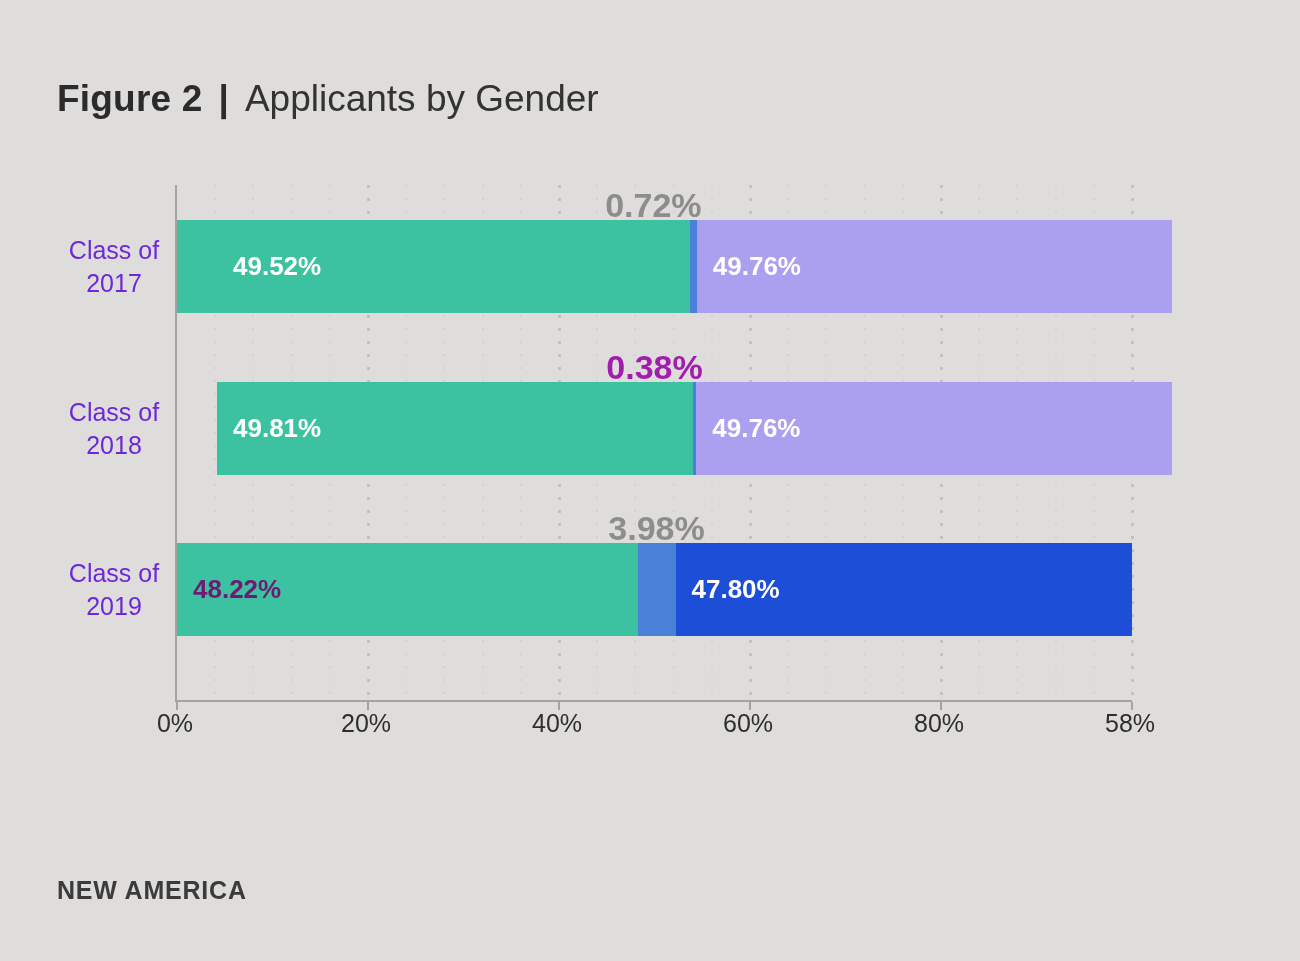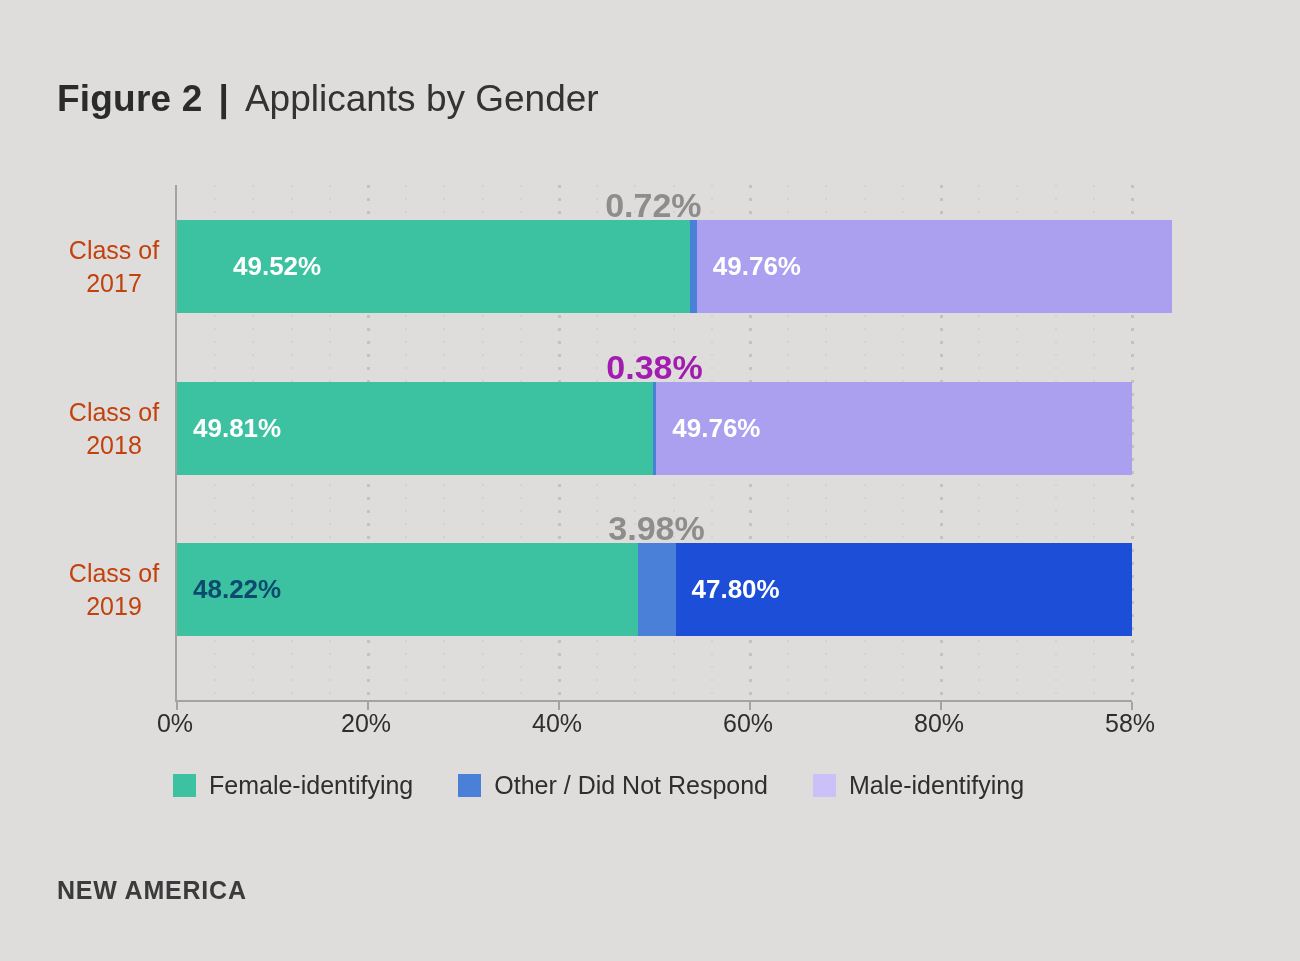--- a/index.html
+++ b/index.html
@@ -32,21 +32,21 @@
   .bar{position:absolute;inset:0;display:flex;}
   .seg{height:100%;flex-shrink:0;position:relative;display:flex;align-items:center;}
   .seg-label{font-size:26px;font-weight:700;color:#ffffff;padding-left:16px;white-space:nowrap;}
   .above-label{
     position:absolute;top:-34px;transform:translateX(-50%);
     font-size:34px;font-weight:700;color:#8d8d8b;white-space:nowrap;
   }
   .cat{
     position:absolute;right:100%;margin-right:8px;width:110px;
     top:50%;transform:translateY(-50%);
-    text-align:center;font-size:25px;font-weight:500;color:#c2410c;line-height:33px;
+    text-align:center;font-size:25px;font-weight:500;color:#6d28d9;line-height:33px;
   }
 
   .tick{position:absolute;top:100%;margin-top:2px;width:2px;height:8px;background:#a4a3a1;}
 
   .xaxis{position:absolute;left:175px;top:709px;width:955px;height:32px;}
   .tick-label{
     position:absolute;transform:translateX(-50%);
     font-size:25px;font-weight:500;color:#2e2e2e;white-space:nowrap;
   }
 
@@ -112,38 +112,38 @@
           </div>
         </div>
         <div class="above-label" style="left: 49.88%; color: rgb(141, 141, 139);">0.72%</div>
       </div>
       <div class="row" style="top: 197px;">
         <div class="cat">
           <div>Class of</div>
           <div>2018</div>
         </div>
         <div class="bar">
-          <div class="seg" style="width: 49.81%; background: rgb(60, 194, 160);">
+          <div class="seg" style="width: 49.81%; background: rgb(60, 194, 160); margin-left: 40px;">
             <span class="seg-label" style="color: rgb(255, 255, 255);">49.81%</span>
           </div>
           <div class="seg" style="width: 0.38%; background: rgb(74, 128, 216);"></div>
           <div class="seg" style="width: 49.76%; background: rgb(171, 160, 239);">
             <span class="seg-label" style="color: rgb(255, 255, 255);">49.76%</span>
           </div>
         </div>
         <div class="above-label" style="left: 50%; color: #a21caf;">0.38%</div>
       </div>
       <div class="row" style="top: 358px;">
         <div class="cat">
           <div>Class of</div>
           <div>2019</div>
         </div>
         <div class="bar">
           <div class="seg" style="width: 48.22%; background: rgb(60, 194, 160);">
-            <span class="seg-label" style="color: #0c4a6e;">48.22%</span>
+            <span class="seg-label" style="color: #701a75;">48.22%</span>
           </div>
           <div class="seg" style="width: 3.98%; background: rgb(74, 128, 216);"></div>
           <div class="seg" style="width: 47.8%; background: #1d4ed8;">
             <span class="seg-label" style="color: rgb(255, 255, 255);">47.80%</span>
           </div>
         </div>
         <div class="above-label" style="left: 50.21%; color: rgb(141, 141, 139);">3.98%</div>
       </div>
       <div class="tick" style="left: calc(0% - 1px);"></div>
       <div class="tick" style="left: calc(20% - 1px);"></div>
@@ -155,30 +155,16 @@
 
   <div class="xaxis">
       <div class="tick-label" style="left: 0%;">0%</div>
       <div class="tick-label" style="left: 20%;">20%</div>
       <div class="tick-label" style="left: 40%;">40%</div>
       <div class="tick-label" style="left: 60%;">60%</div>
       <div class="tick-label" style="left: 80%;">80%</div>
       <div class="tick-label" style="left: 100%;">58%</div>
     </div>
 
-  <div class="legend">
-      <div class="legend-item">
-        <span class="swatch" style="background: rgb(60, 194, 160);"></span>
-        <span class="legend-label">Female-identifying</span>
-      </div>
-      <div class="legend-item">
-        <span class="swatch" style="background: rgb(74, 128, 216);"></span>
-        <span class="legend-label">Other / Did Not Respond</span>
-      </div>
-      <div class="legend-item">
-        <span class="swatch" style="background: rgb(203, 193, 248);"></span>
-        <span class="legend-label">Male-identifying</span>
-      </div>
-    </div>
 
   <div class="footer-brand">NEW AMERICA</div>
 
 </div>
 
 </body></html>

